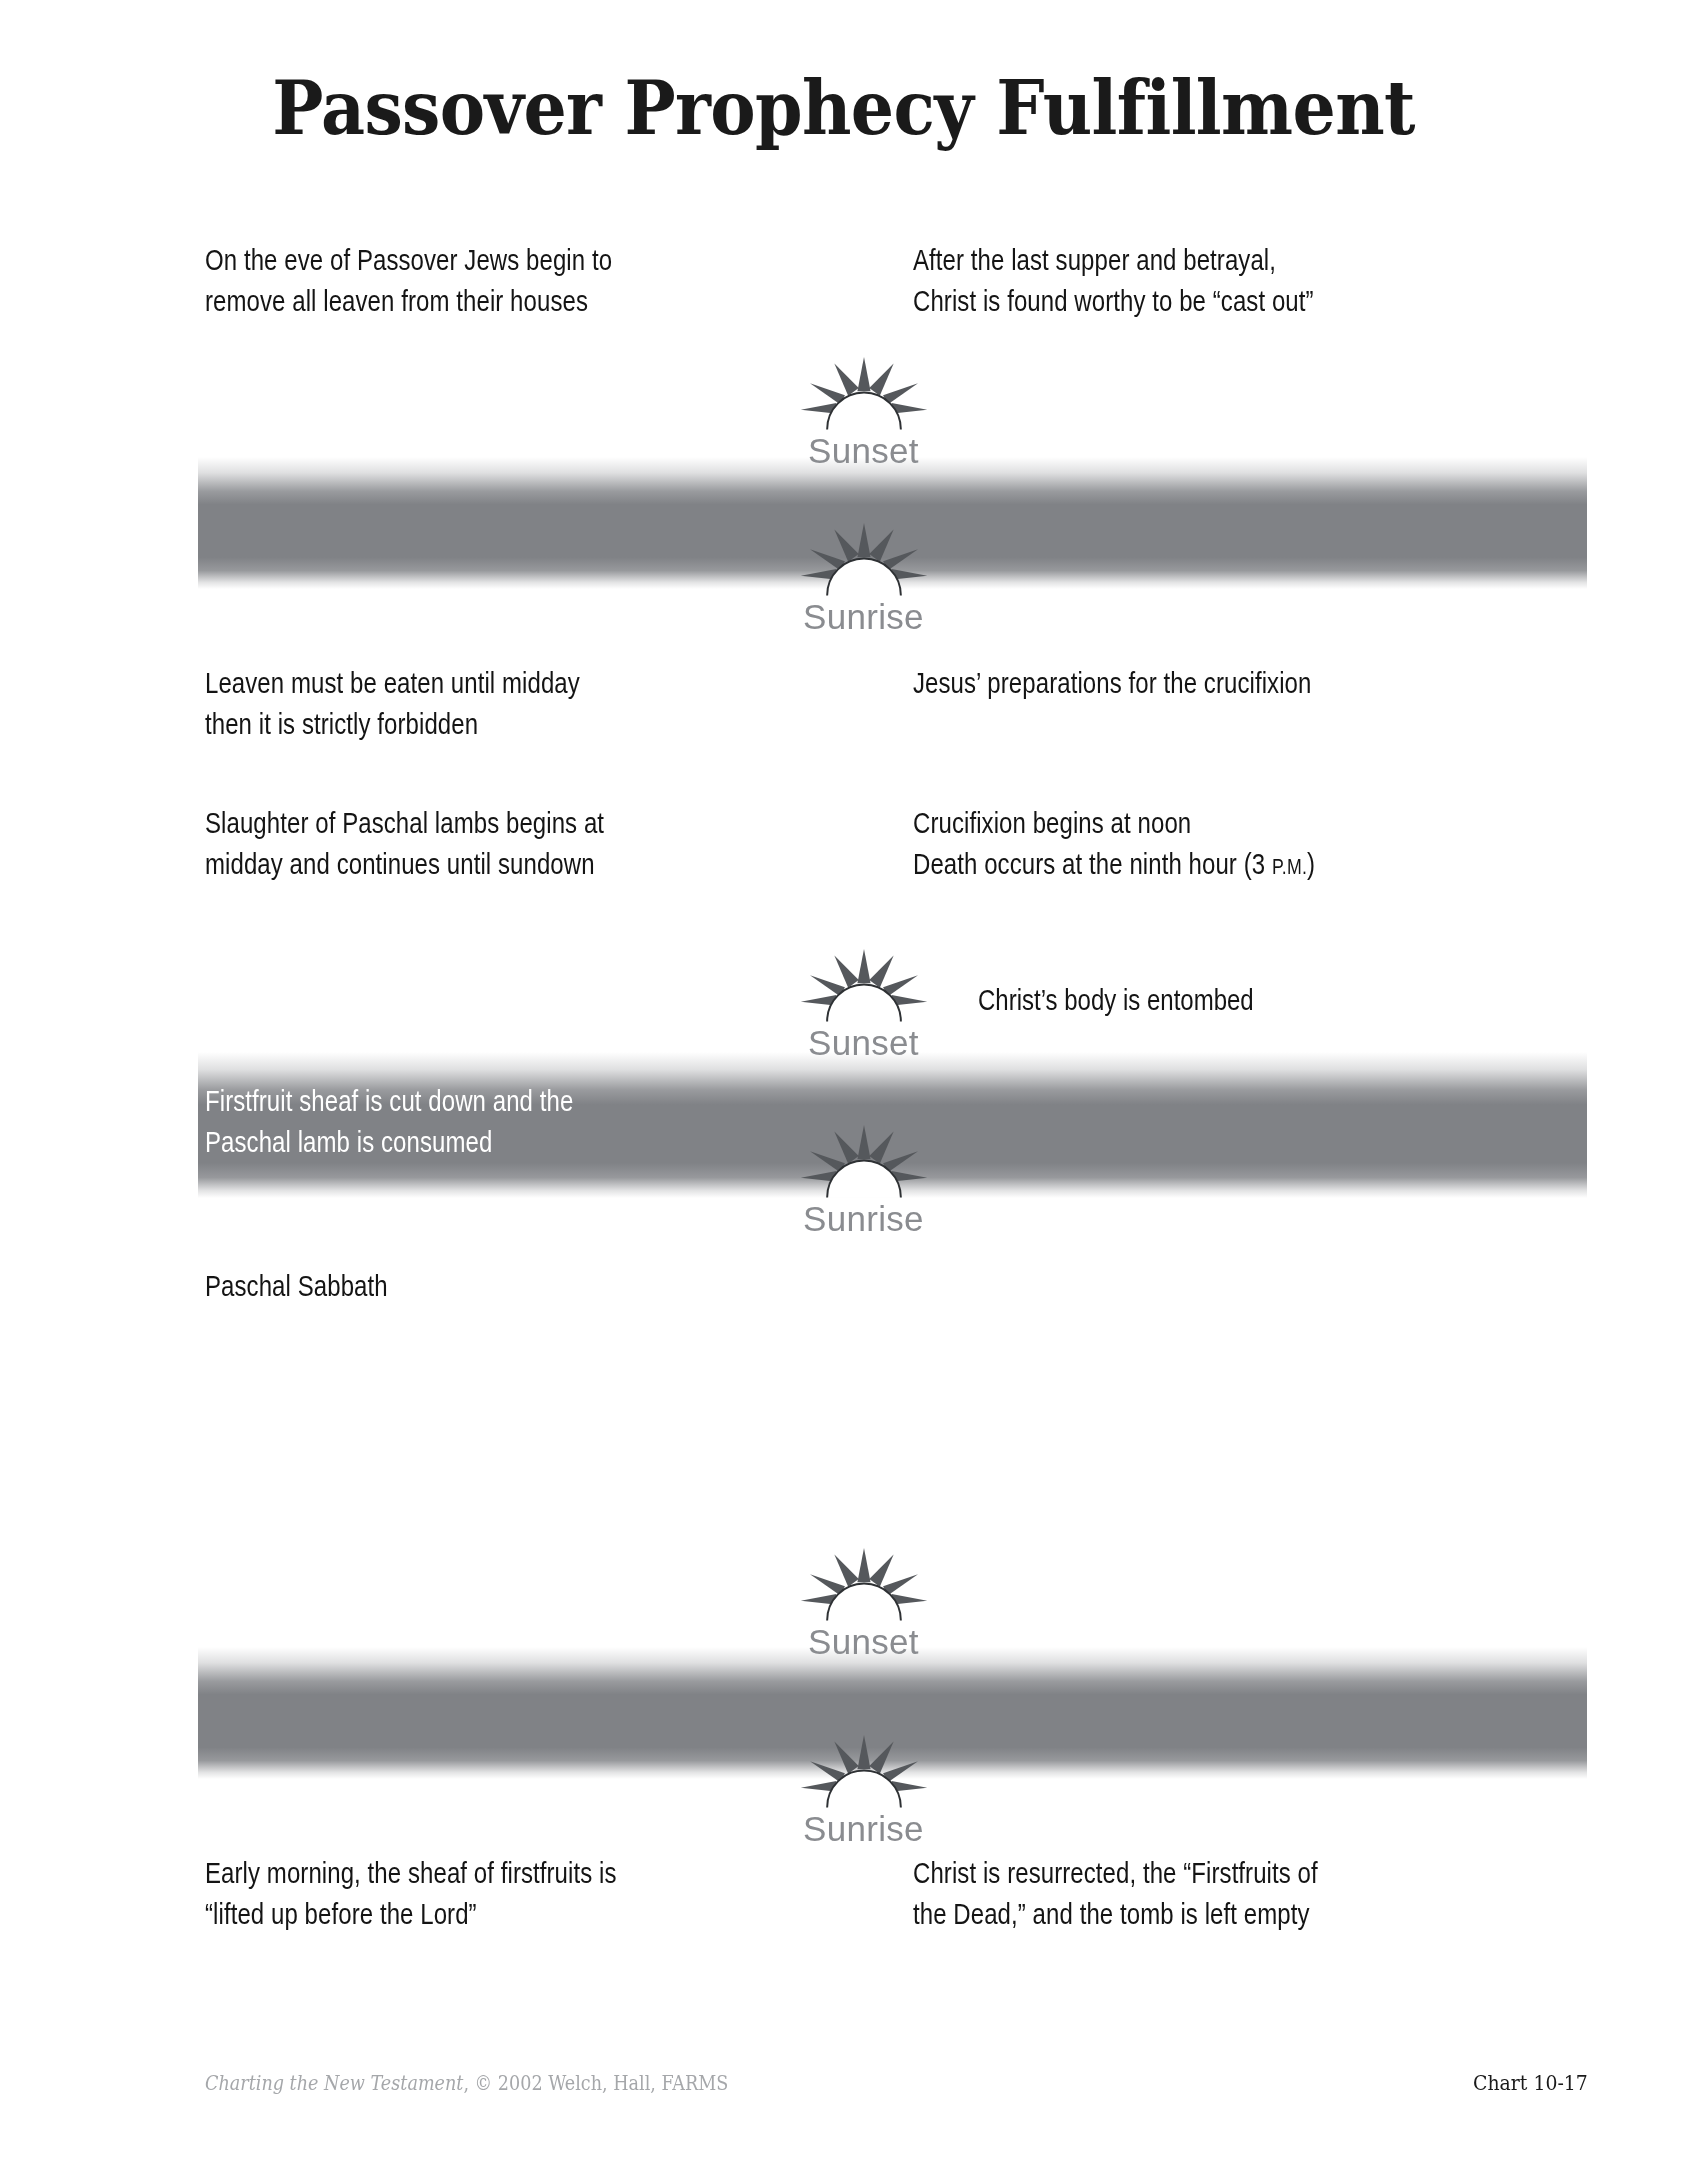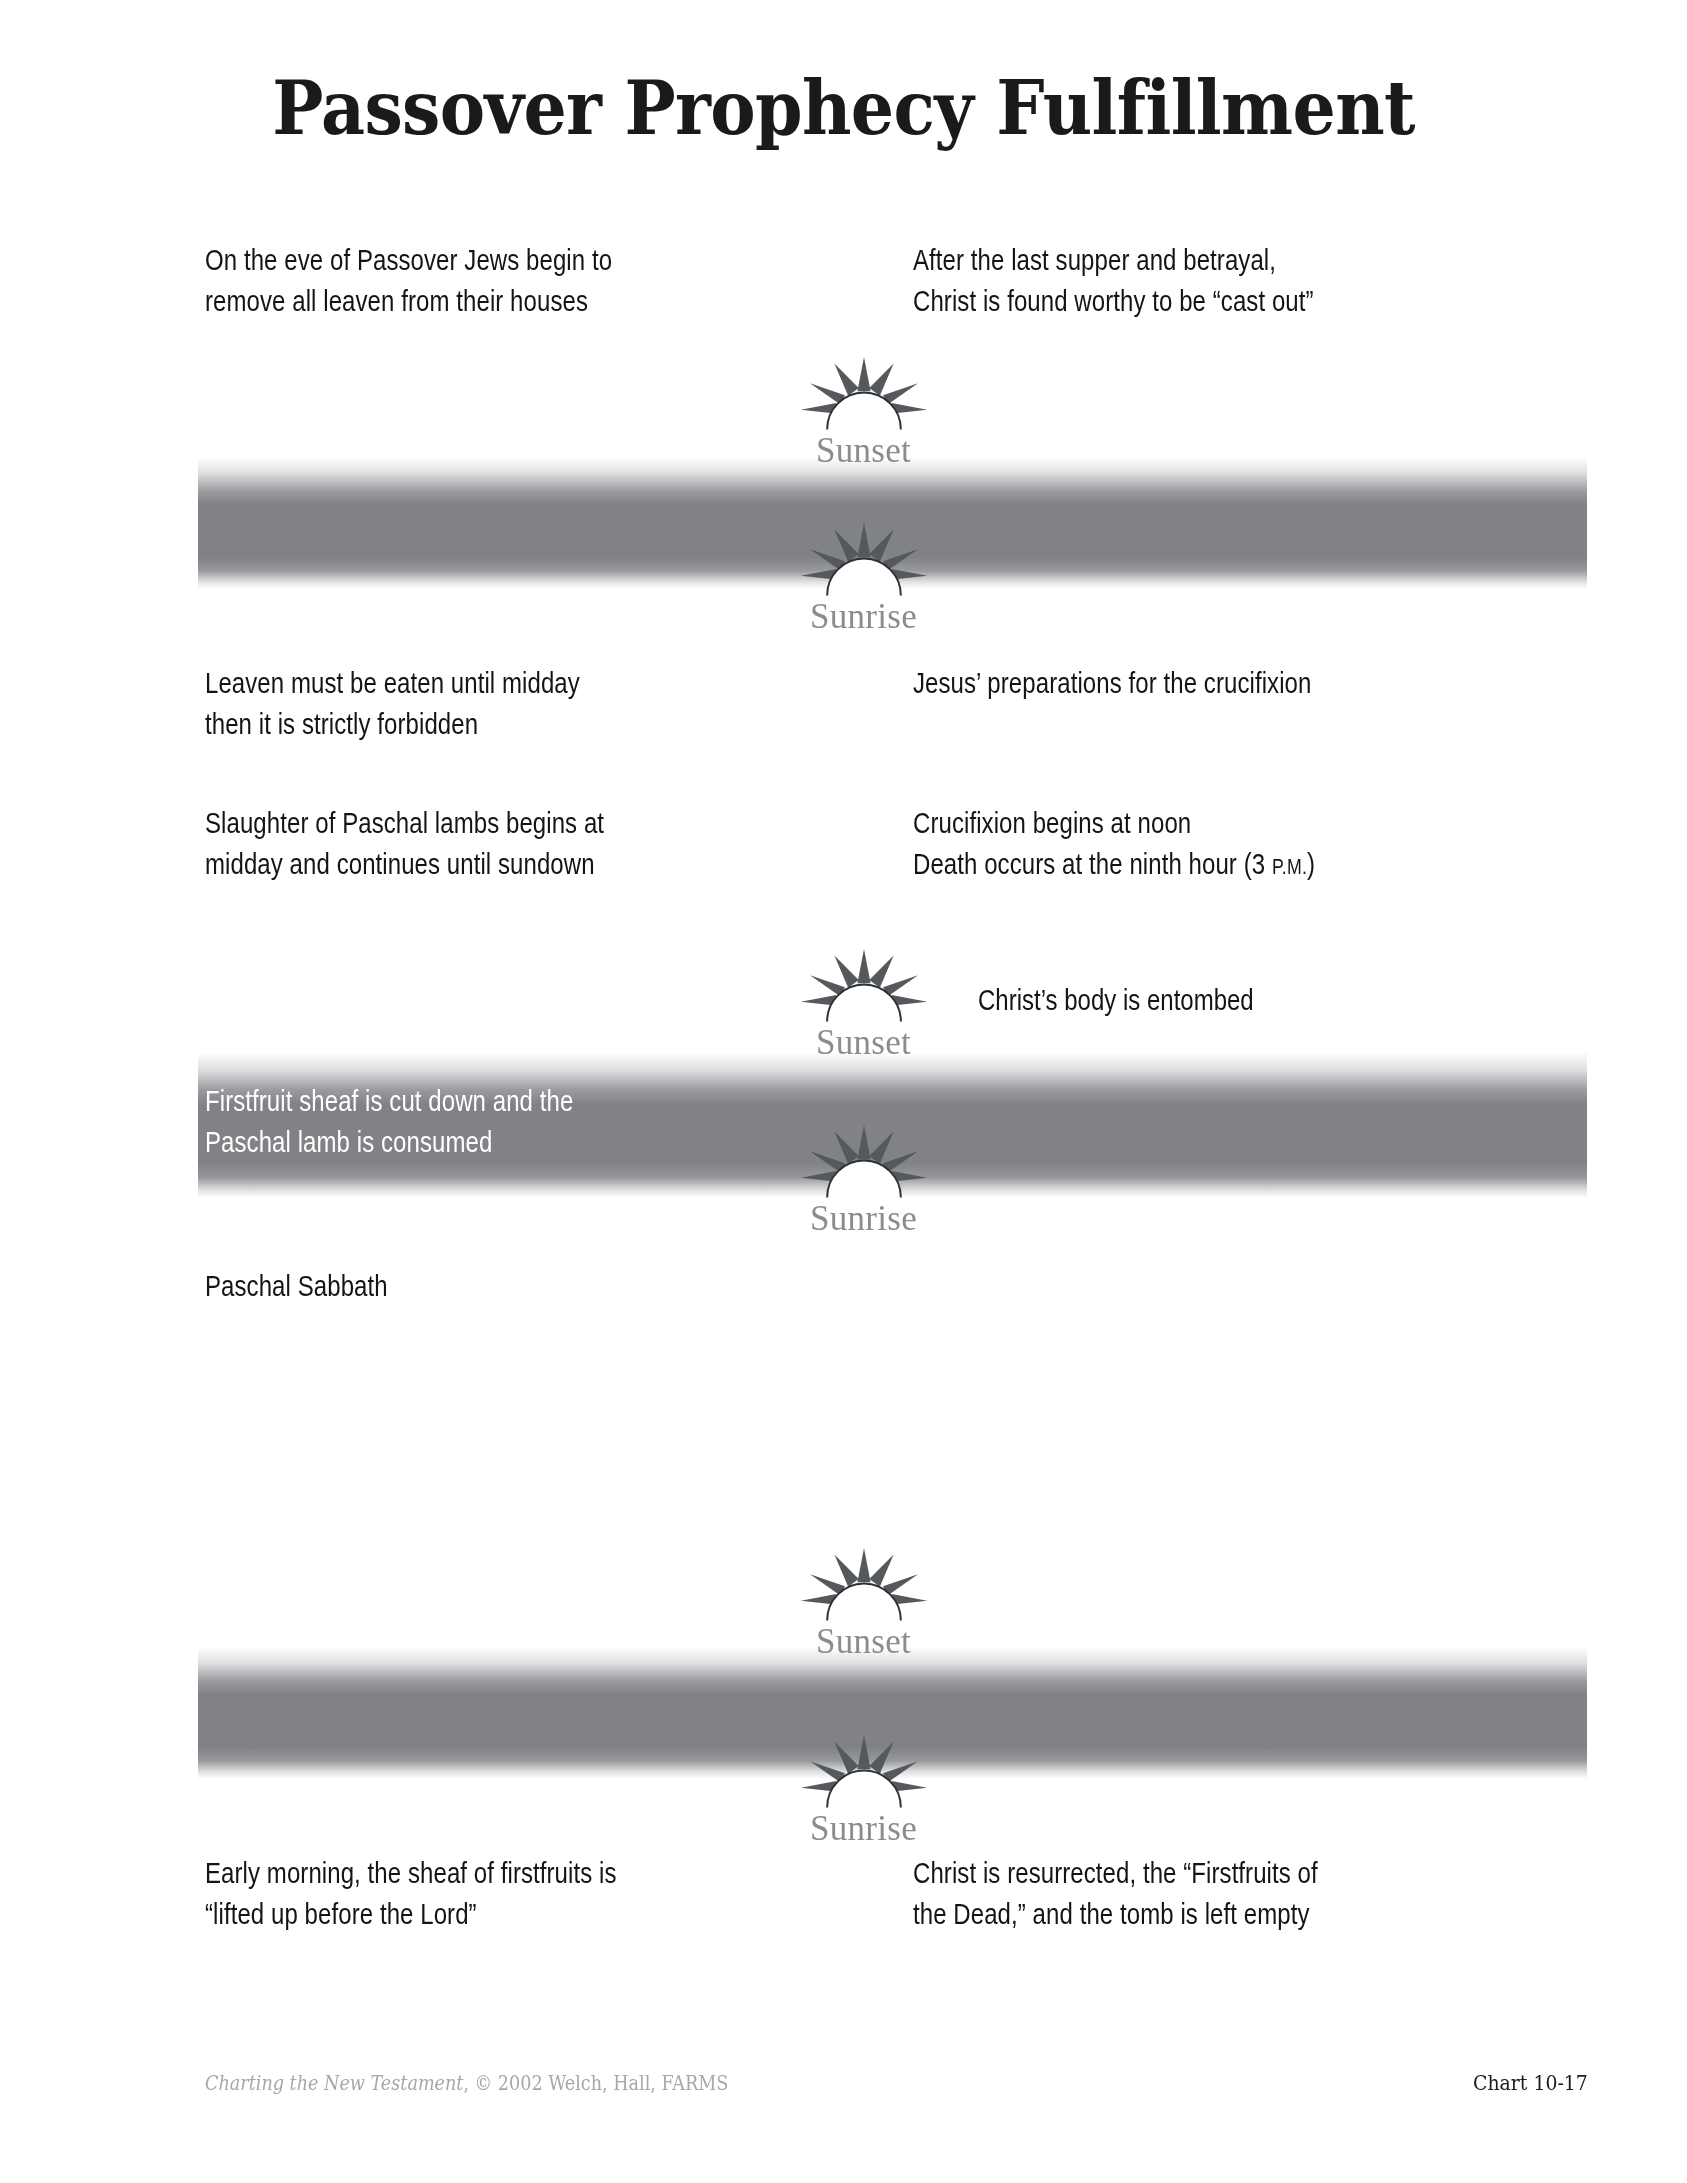--- a/index.html
+++ b/index.html
@@ -81,21 +81,21 @@
   .col-right { left: 913px; width: 873px; }
 
   
   .sun {
     position: absolute;
     width: 159px;
     text-align: center;
   }
   .sun svg { display: block; margin: 0 auto; }
   .sun .cap {
-    font-family: Liberation Serif, serif;
+    font-family: Liberation Sans, sans-serif;
     font-size: 35px;
     line-height: 37px;
     color: #8a8c90;
     margin-top: -4px;
     letter-spacing: 0.3px;
   }
 
   .side-note {
     position: absolute;
     font-family: "Liberation Sans", sans-serif;

